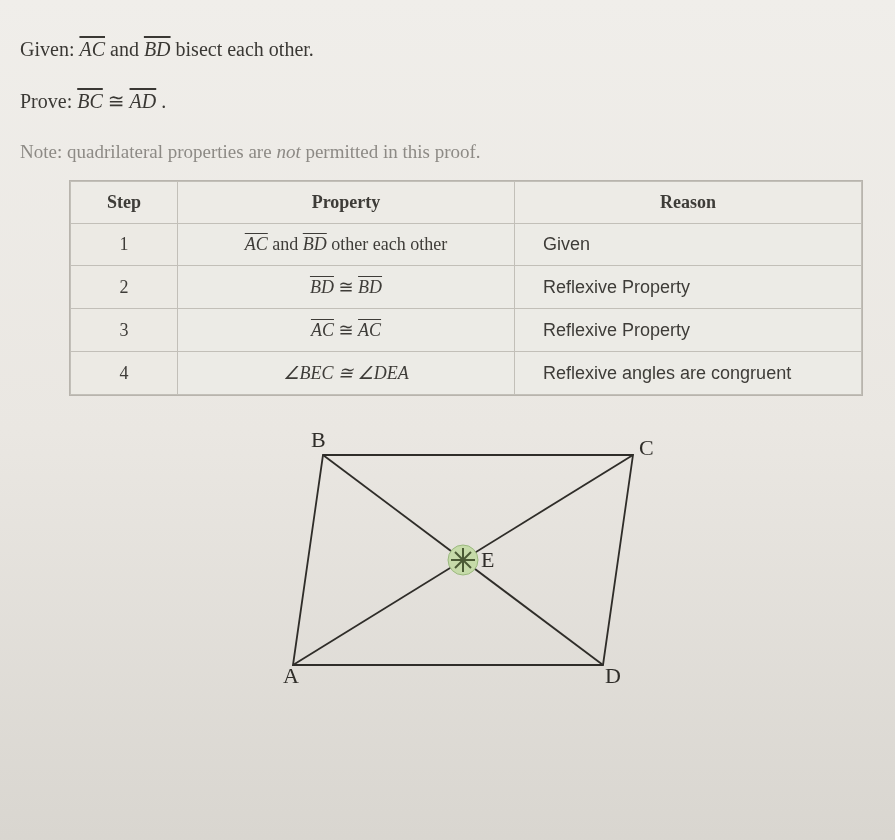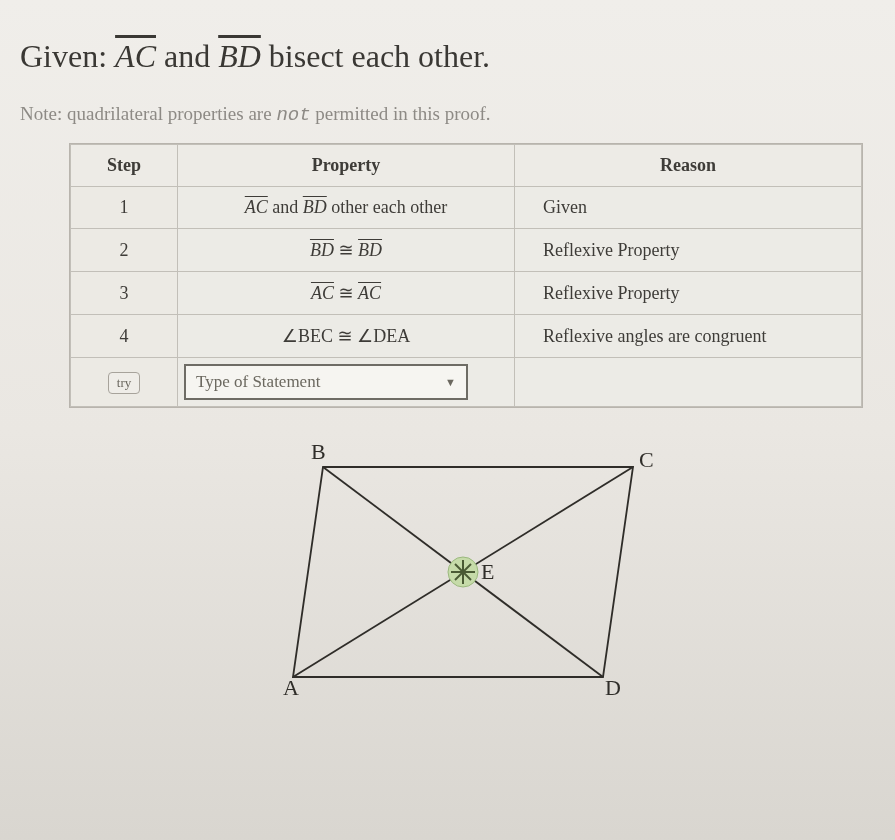--- a/index.html
+++ b/index.html
@@ -12,34 +12,34 @@
     overflow: hidden;
     position: relative;
   }
   .page {
     padding: 20px 20px 0 20px;
     background: linear-gradient(180deg, #f0eeea 0%, #eae7e2 50%, #d8d5cf 100%);
     min-height: 100%;
     color: #2a2a2a;
   }
   .given, .prove {
-    font-size: 32px;
+    font-size: 20px;
     margin: 18px 0 28px 0;
     color: #3a3834;
   }
   .overline {
     text-decoration: overline;
     font-style: italic;
   }
   .note {
     font-size: 19px;
     color: #8d8a85;
     margin-bottom: 18px;
   }
-  .note .italic { font-style: italic; font-family: Liberation Mono, monospace; }
+  .note .italic { font-style: italic; }
   table.proof {
     border-collapse: collapse;
     margin-left: 50px;
     background: #ecebe6;
     box-shadow: 0 0 0 1px #b8b4ad;
   }
   table.proof th, table.proof td {
     border: 1px solid #c2bfb8;
     padding: 10px 28px;
     font-size: 18px;
@@ -55,21 +55,21 @@
     background: #eceae4;
     font-size: 15px;
     color: #545149;
   }
   td.statement {
     text-align: center;
     width: 280px;
   }
   td.reason {
     width: 290px;
-    font-family: Liberation Serif, serif;
+    font-family: Liberation Sans, sans-serif;
   }
   .try-row td.stepnum {
     padding: 6px;
   }
   .try-btn {
     display: inline-block;
     border: 1px solid #a7a39b;
     border-radius: 4px;
     padding: 2px 8px;
     font-size: 13px;
@@ -125,20 +125,27 @@
 <div class="page">
 
 <div class="given">
   <span>Given: </span>
   <span class="overline">AC</span>
   <span> and </span>
   <span class="overline">BD</span>
   <span> bisect each other.</span>
 </div>
 
+<div class="prove">
+  <span>Prove: </span>
+  <span class="overline">BC</span>
+  <span> ≅ </span>
+  <span class="overline">AD</span>
+  <span>.</span>
+</div>
 
 <div class="note">
   <span>Note: quadrilateral properties are </span>
   <span class="italic">not</span>
   <span> permitted in this proof.</span>
 </div>
 
 <table class="proof">
   <tbody>
         <tr>
@@ -162,34 +169,22 @@
   </tr>
   <tr>
     <td class="stepnum">3</td>
     <td class="statement">
       <span class="overline">AC</span><span> ≅ </span><span class="overline">AC</span>
     </td>
     <td class="reason">Reflexive Property</td>
   </tr>
   <tr>
     <td class="stepnum">4</td>
-    <td class="statement" style="">∠BEC ≅ ∠DEA</td>
+    <td class="statement" style="font-style:italic">∠BEC ≅ ∠DEA</td>
     <td class="reason">Reflexive angles are congruent</td>
-  </tr>
-  <tr class="try-row">
-    <td class="stepnum">
-      <span class="try-btn">try</span>
-    </td>
-    <td class="statement" colspan="1" style="padding:6px">
-      <div class="dropdown">
-        <span>Type of Statement</span>
-        <span class="caret">▼</span>
-      </div>
-    </td>
-    <td class="reason"></td>
   </tr>
 </tbody>
     </table>
 
 <div class="diagram-wrap">
   <svg class="diagram" width="430" height="260">
 
     <polygon class="shape-line" points="60,240 90,30 400,30 370,240"></polygon>
 
     <line class="shape-line" x1="60" y1="240" x2="400" y2="30"></line>

